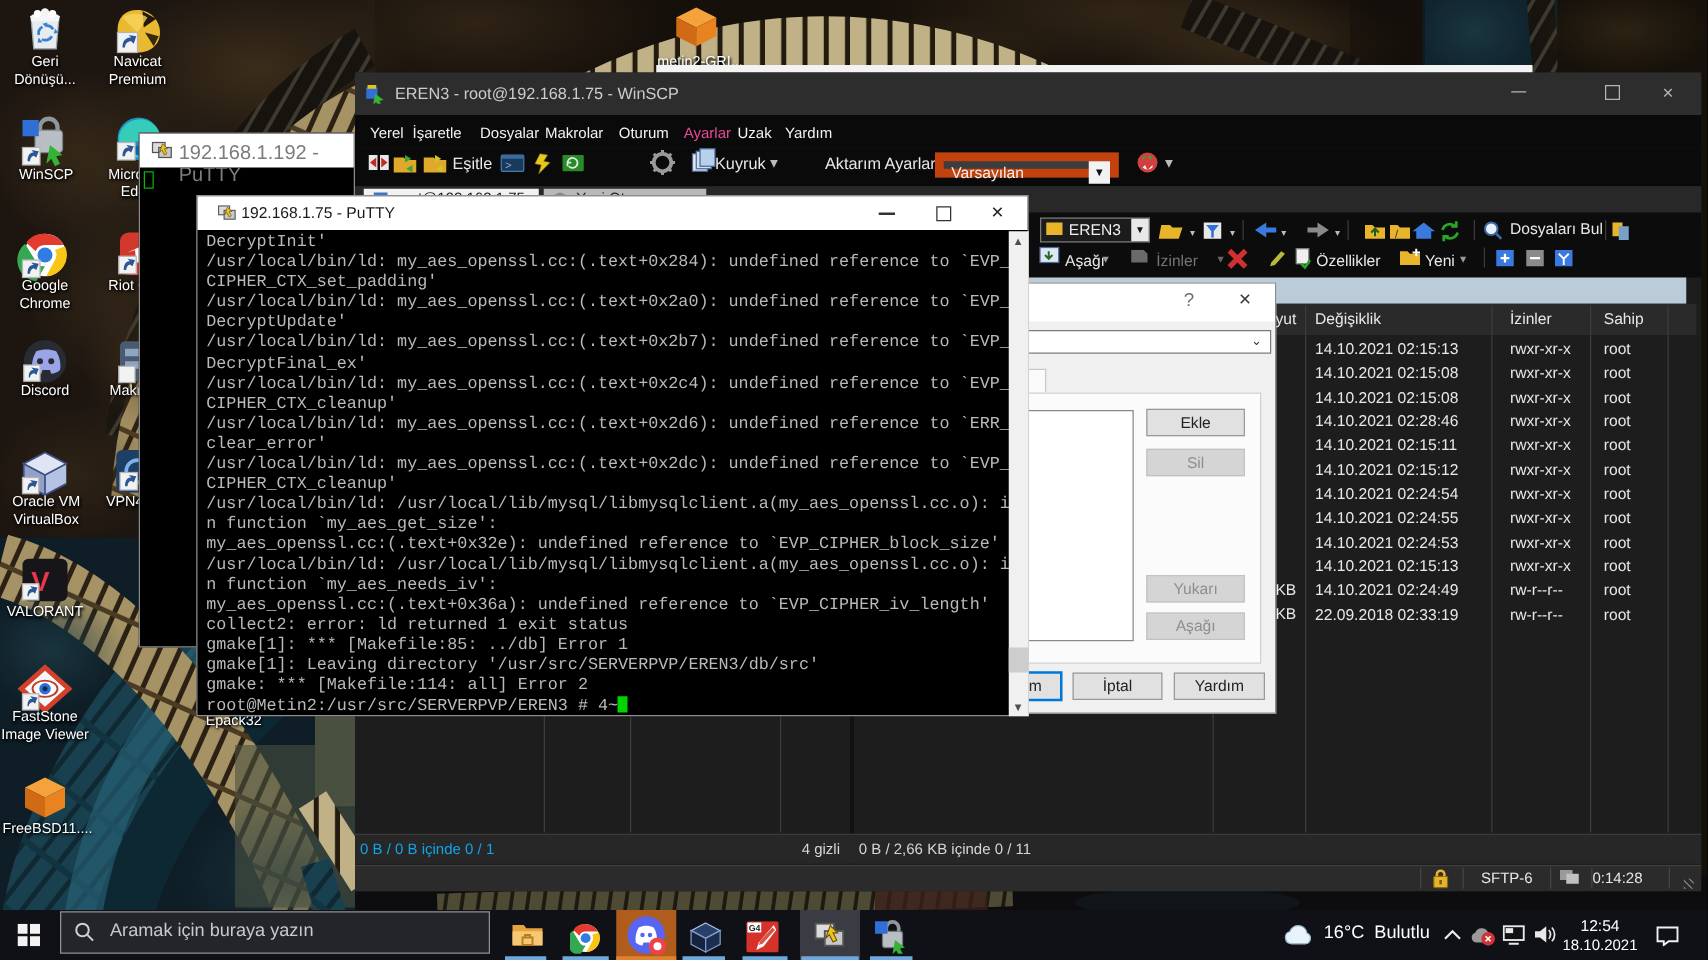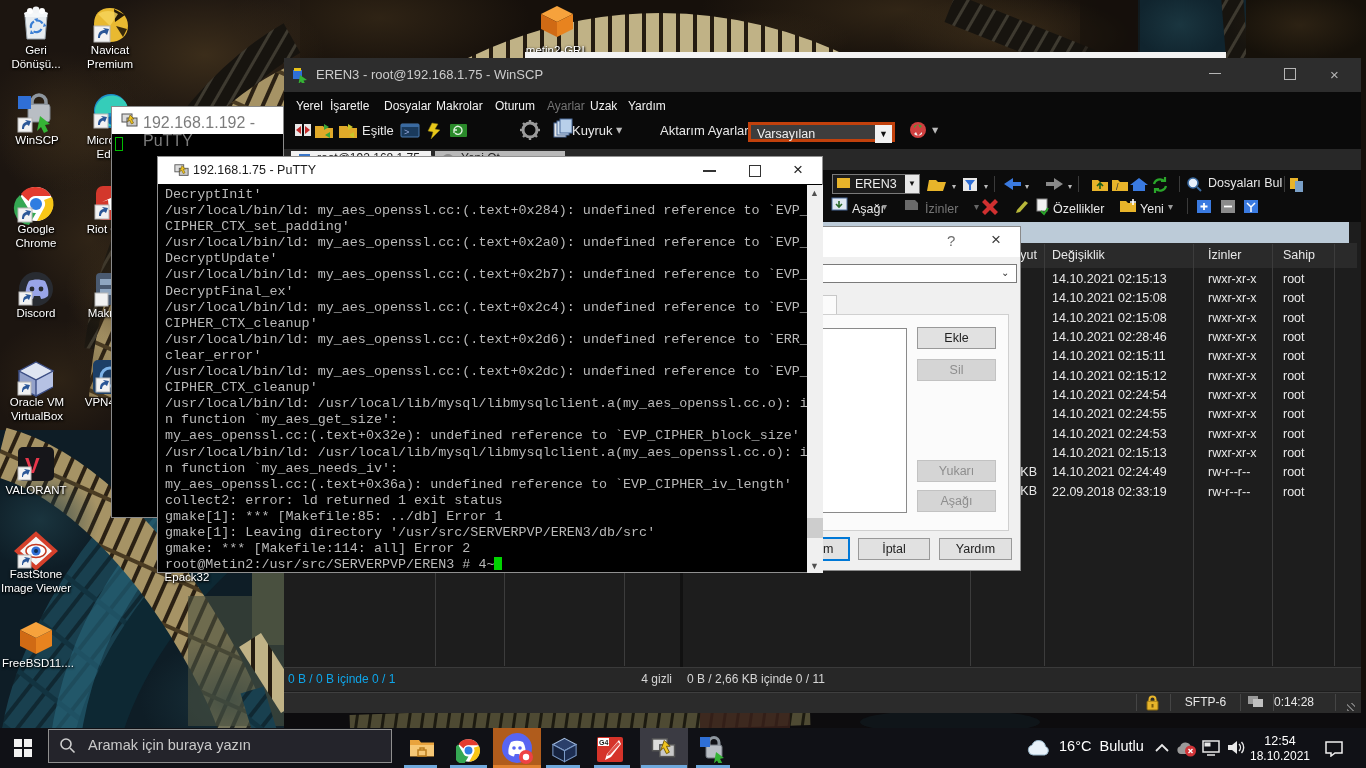--- a/index.html
+++ b/index.html
@@ -262,37 +262,37 @@
   <div class="ab" style="left:925px;top:15px;width:12px;height:1px;background:#b5b5b5;"></div>
   <div class="ab" style="left:1000px;top:10px;width:10px;height:10px;border:1px solid #b5b5b5;"></div>
   <div class="ab" style="left:1046px;top:8px;color:#b5b5b5;font-size:15px;">×</div>
 
   <div class="ab" style="left:0;top:34px;width:100%;height:26px;background:#0a0a0a;"></div>
   <div class="ab" style="left:12px;top:41px;color:#f2f2f2;font-size:12px;">Yerel</div>
     <div class="ab" style="left:46px;top:41px;color:#f2f2f2;font-size:12px;">İşaretle</div>
     <div class="ab" style="left:100px;top:41px;color:#f2f2f2;font-size:12px;">Dosyalar</div>
     <div class="ab" style="left:152px;top:41px;color:#f2f2f2;font-size:12px;">Makrolar</div>
     <div class="ab" style="left:211px;top:41px;color:#f2f2f2;font-size:12px;">Oturum</div>
-    <div class="ab" style="left:263px;top:41px;color:#737373;font-size:12px;">Ayarlar</div>
+    <div class="ab" style="left:263px;top:41px;color:#ec4899;font-size:12px;">Ayarlar</div>
     <div class="ab" style="left:306px;top:41px;color:#f2f2f2;font-size:12px;">Uzak</div>
     <div class="ab" style="left:344px;top:41px;color:#f2f2f2;font-size:12px;">Yardım</div>
 
   <div class="ab" style="left:0;top:60px;width:100%;height:31px;background:#0a0a0a;"></div>
   <div class="grip" style="left:3px;"></div>
   <div class="grip" style="left:230px;"></div>
   <div class="grip" style="left:366px;"></div>
   <div class="grip" style="left:620px;"></div>
   <div class="sep" style="left:112px;"></div>
     <div class="sep" style="left:163px;"></div>
     <div class="sep" style="left:261px;"></div>
   <div class="wtxt" style="left:78px;top:65px;font-size:13px;">Eşitle</div>
   <div class="wtxt" style="left:288px;top:65px;font-size:13px;">Kuyruk</div>
   <div class="wtxt" style="left:332px;top:64px;color:#bbb;">▾</div>
   <div class="wtxt" style="left:376px;top:65px;font-size:13px;">Aktarım Ayarları</div>
-  <div class="ab" style="left:464px;top:64px;width:147px;height:20px;background:#3d3d3d;border:3px solid #c2410c;box-sizing:border-box;">
+  <div class="ab" style="left:464px;top:64px;width:147px;height:20px;background:#3d3d3d;border:7px solid #c2410c;box-sizing:border-box;">
      <div class="ab" style="left:6px;top:2px;color:#efefef;font-size:12.5px;">Varsayılan</div>
      <div class="ab" style="right:0;top:0;width:17px;height:18px;background:#f2f2f2;color:#111;font-size:9px;text-align:center;line-height:18px;">▼</div>
   </div>
   <div class="wtxt" style="left:648px;top:64px;color:#bbb;">▾</div>
 
   <div class="ab" style="left:0;top:91px;width:100%;height:27px;background:#282828;"></div>
   <div class="ab" style="left:7px;top:93px;width:140px;height:25px;background:#f2f2f2;color:#1a1a1a;font-size:12px;line-height:15px;">
     <span class="ab" style="left:8px;top:3px;width:11px;height:9px;background:#3a76c8;"></span><span style="margin-left:26px;">root@192.168.1.75</span><span style="margin-left:10px;color:#555;">×</span>
   </div>
   <div class="ab" style="left:151px;top:93px;width:130px;height:25px;background:#b9b9b9;color:#222;font-size:12px;line-height:15px;"><span class="ab" style="left:8px;top:3px;width:10px;height:9px;background:#8a8a8a;border-radius:50%;"></span><span style="margin-left:26px;">Yeni Ot...</span></div>

